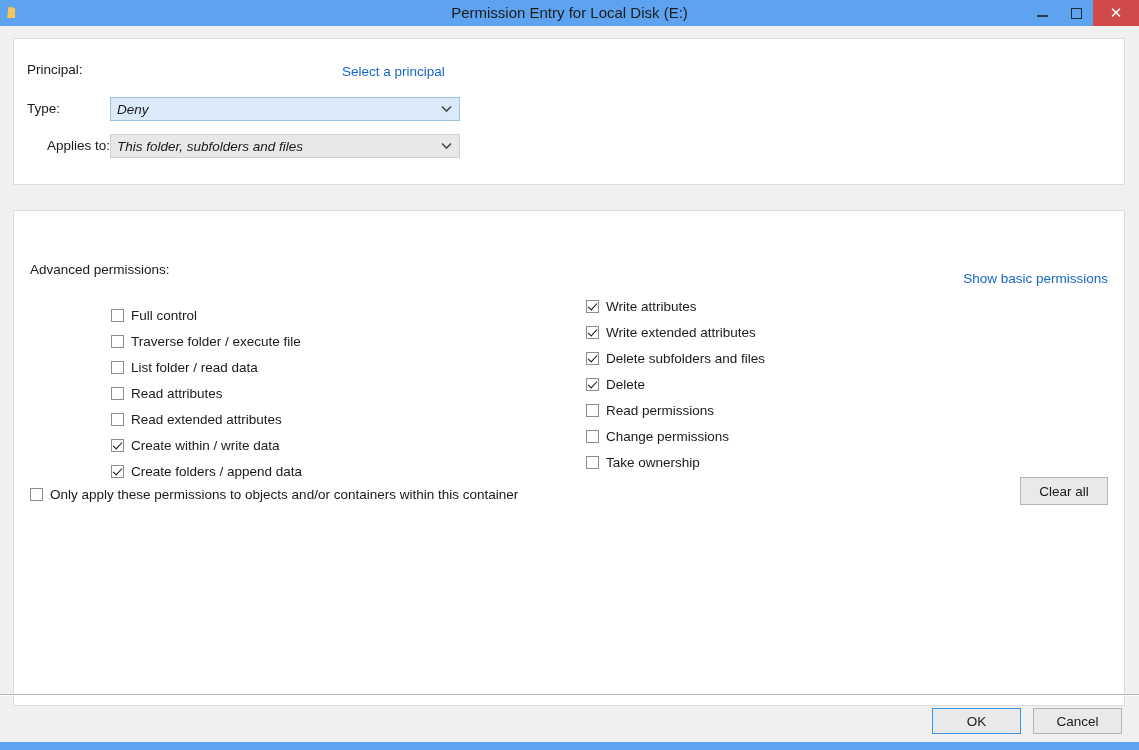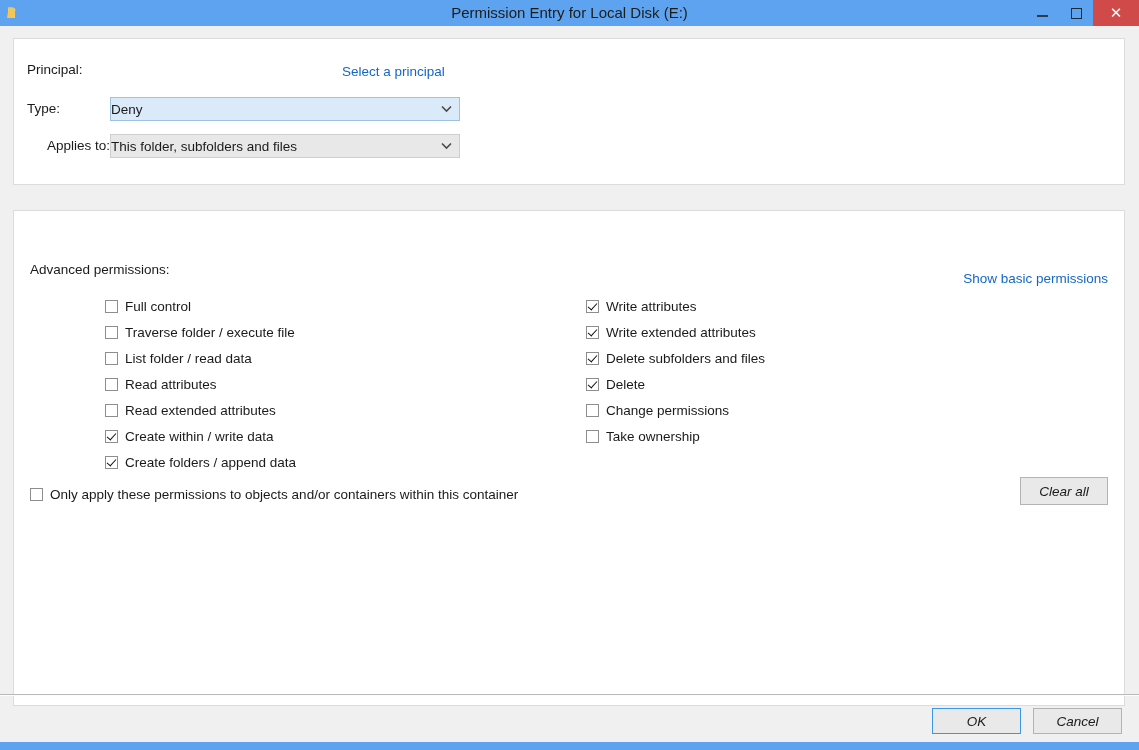--- a/index.html
+++ b/index.html
@@ -136,23 +136,25 @@
     width: 350px;
     height: 24px;
     box-sizing: border-box;
     display: flex;
     align-items: center;
     font-size: 13.5px;
     color: #1a1a1a;
     cursor: default;
   }
   .combo .combo-text {
+    padding-left: 6px;
     flex: 1;
     overflow: hidden;
     white-space: nowrap;
+    font-style: italic;
   }
   .combo .chev {
     width: 26px;
     display: flex;
     align-items: center;
     justify-content: center;
   }
   #combo-type {
     left: 96px; top: 58px;
     background: #daeaf8;
@@ -172,21 +174,21 @@
   }
   #show-basic-link {
     position: absolute;
     right: 16px; top: 60px;
   }
 
   .check-col {
     position: absolute;
     top: 82px;
   }
-  #col-left  { left: 91px; }
+  #col-left  { left: 97px; margin-top: 9px; }
   #col-right { left: 572px; }
 
   .check-row {
     height: 26px;
     display: flex;
     align-items: center;
     cursor: default;
   }
   .cb {
     width: 13px;
@@ -225,21 +227,20 @@
     box-sizing: border-box;
     background: #e9e9e9;
     border: 1px solid #b3b3b3;
     font-family: "Liberation Sans", sans-serif;
     font-size: 13.5px;
     color: #1a1a1a;
     cursor: default;
     display: flex;
     align-items: center;
     justify-content: center;
-    font-style: italic;
   }
   #clear-all-button {
     position: absolute;
     right: 16px; top: 266px;
     width: 88px; height: 28px;
   }
 
   
   .footer-sep {
     position: absolute;
@@ -373,20 +374,24 @@
         <div class="check-row">
           <span class="cb checked"></span>
           <span class="check-label">Delete subfolders and files</span>
         </div>
         <div class="check-row">
           <span class="cb checked"></span>
           <span class="check-label">Delete</span>
         </div>
         <div class="check-row">
           <span class="cb"></span>
+          <span class="check-label">Read permissions</span>
+        </div>
+        <div class="check-row">
+          <span class="cb"></span>
           <span class="check-label">Change permissions</span>
         </div>
         <div class="check-row">
           <span class="cb"></span>
           <span class="check-label">Take ownership</span>
         </div>
       </div>
 
     <div id="only-apply-row">
       <span class="cb" id="only-apply-cb"></span>

